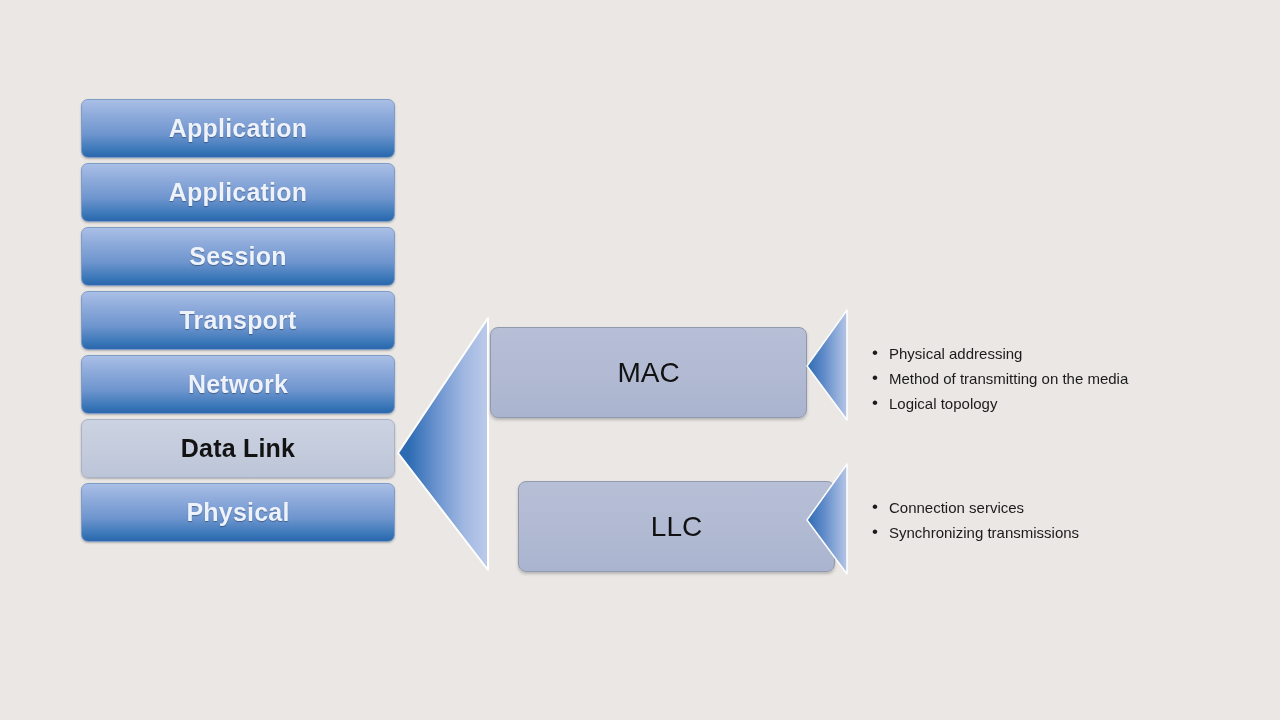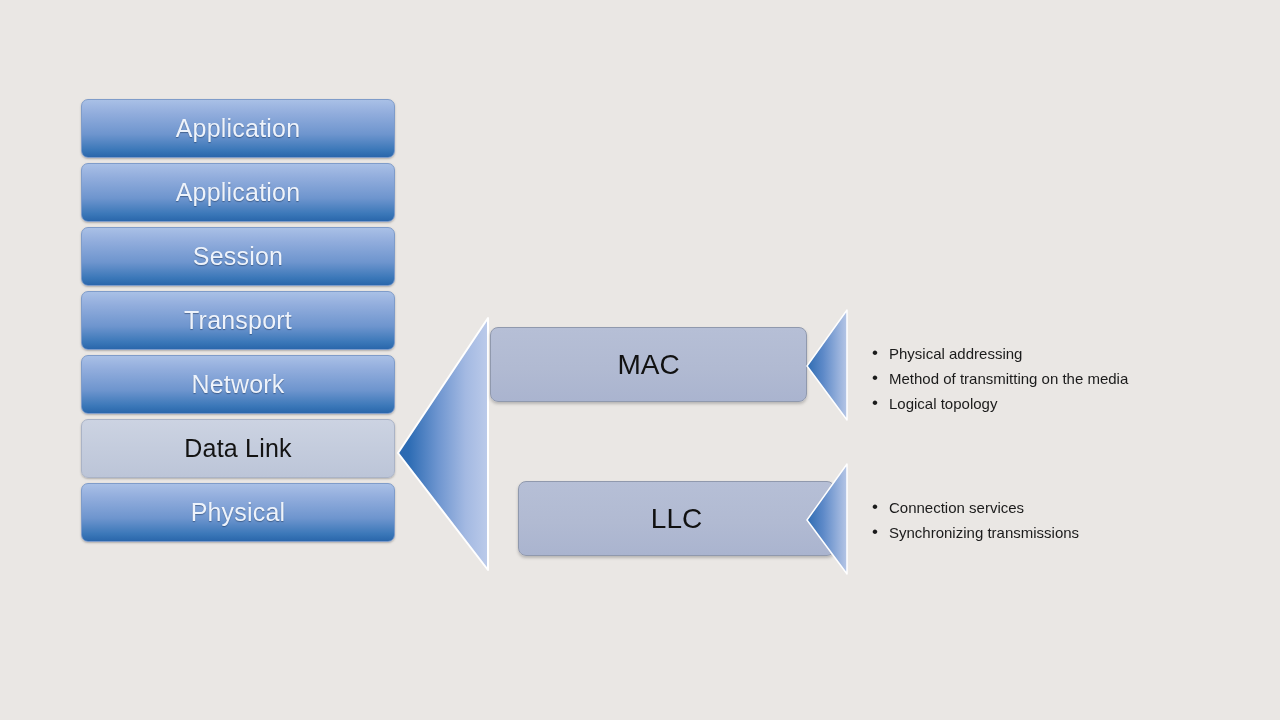--- a/index.html
+++ b/index.html
@@ -19,20 +19,21 @@
     width: 1280px;
     height: 720px;
   }
 
   
   #osi-stack {
     position: absolute;
     left: 81px;
     top: 99px;
     width: 260px;
+    font-weight: bold;
   }
   .osi-layer {
     position: relative;
     width: 314px;
     height: 59px;
     margin-bottom: 5px;
     border-radius: 7px;
     box-sizing: border-box;
     display: flex;
     align-items: center;
@@ -59,21 +60,21 @@
     left: 396px;
     top: 316px;
     width: 94px;
     height: 256px;
   }
 
   
   .sublayer-box {
     position: absolute;
     width: 317px;
-    height: 75px;
+    height: 91px;
     border-radius: 8px;
     box-sizing: border-box;
     background: linear-gradient(to bottom, #b6bfd6 0%, #b1bad2 55%, #aab4cf 100%);
     border: 1px solid #9099ad;
     box-shadow: 0 2px 3px rgba(110,110,110,0.40);
     display: flex;
     align-items: center;
     justify-content: center;
     color: #111111;
     font-size: 28px;

